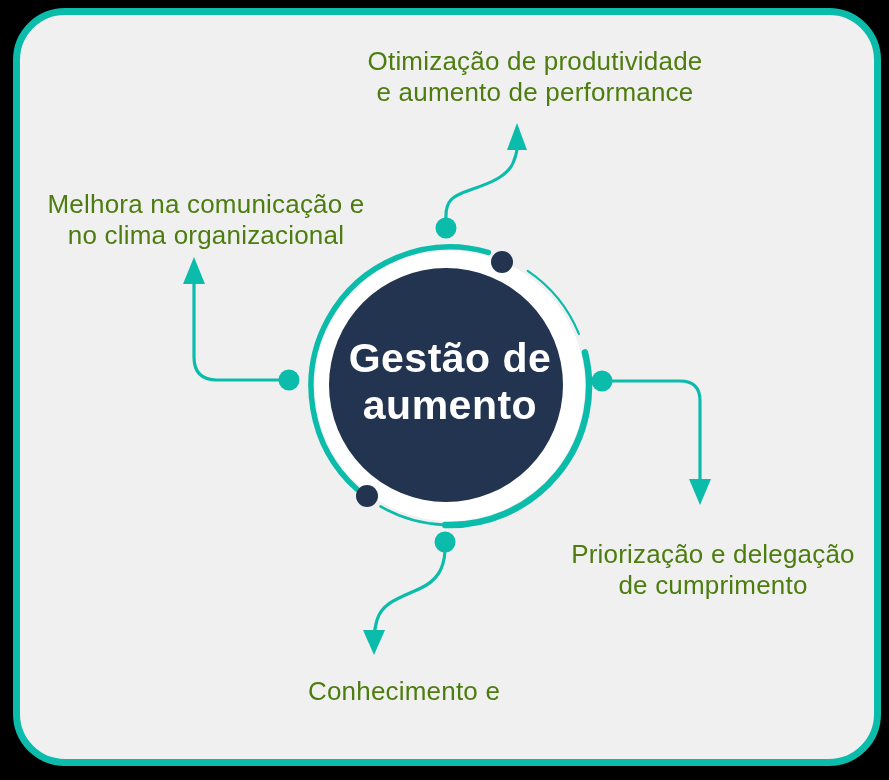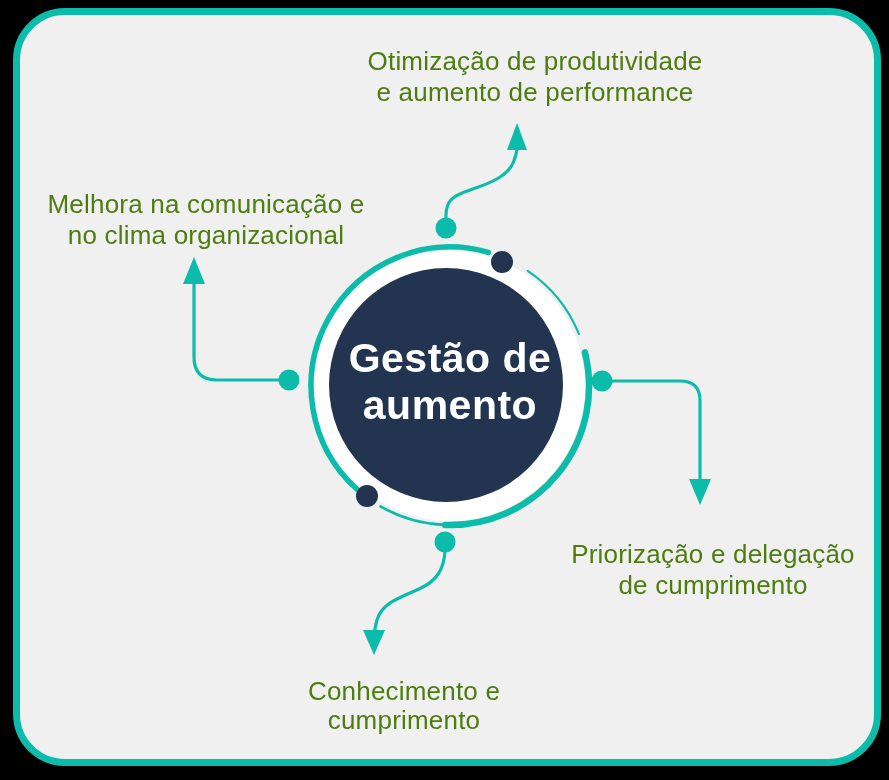--- a/index.html
+++ b/index.html
@@ -127,16 +127,15 @@
     <div>no clima organizacional</div>
   </div>
 
   <div class="label label-right">
     <div>Priorização e delegação</div>
     <div>de cumprimento</div>
   </div>
 
   <div class="label label-bottom">
     <div>Conhecimento e</div>
-    <div>cumprimento</div>
   </div>
 
 </div>
 
 </body></html>

